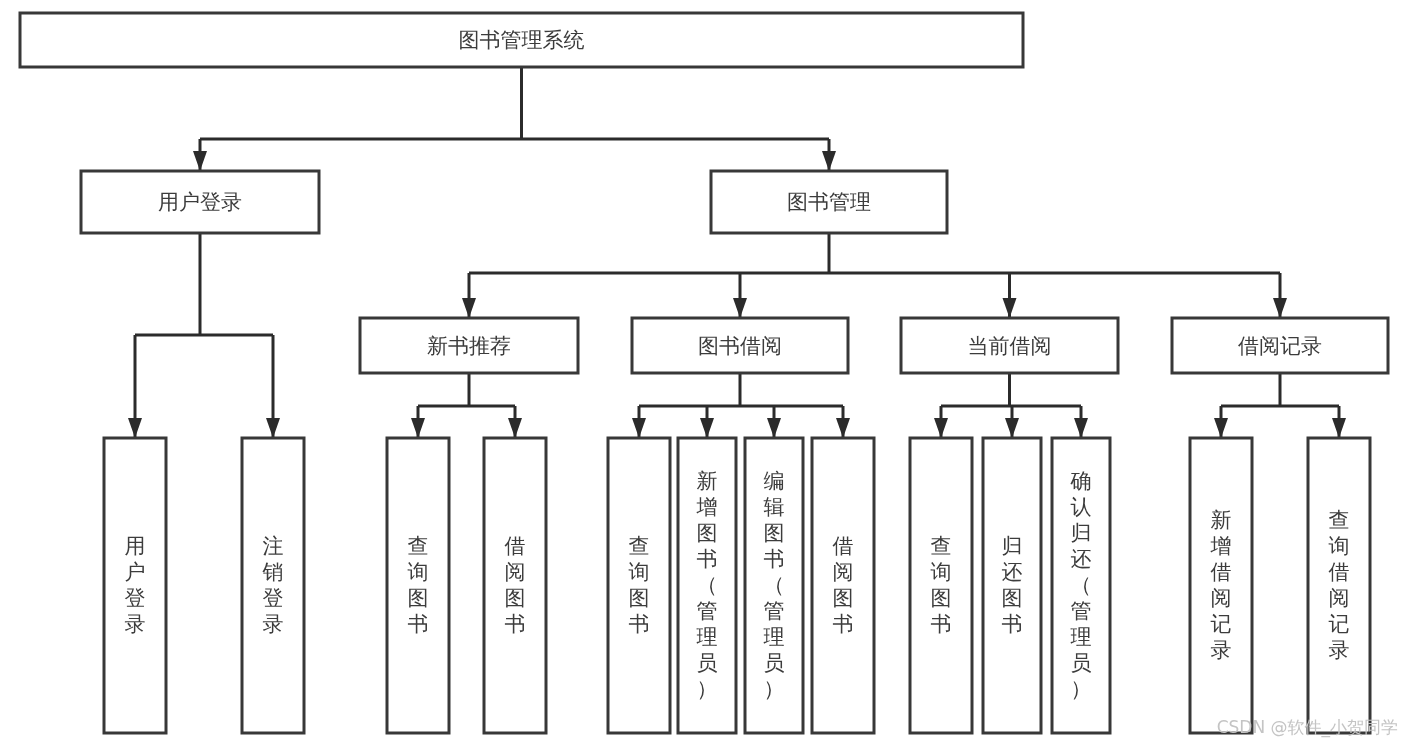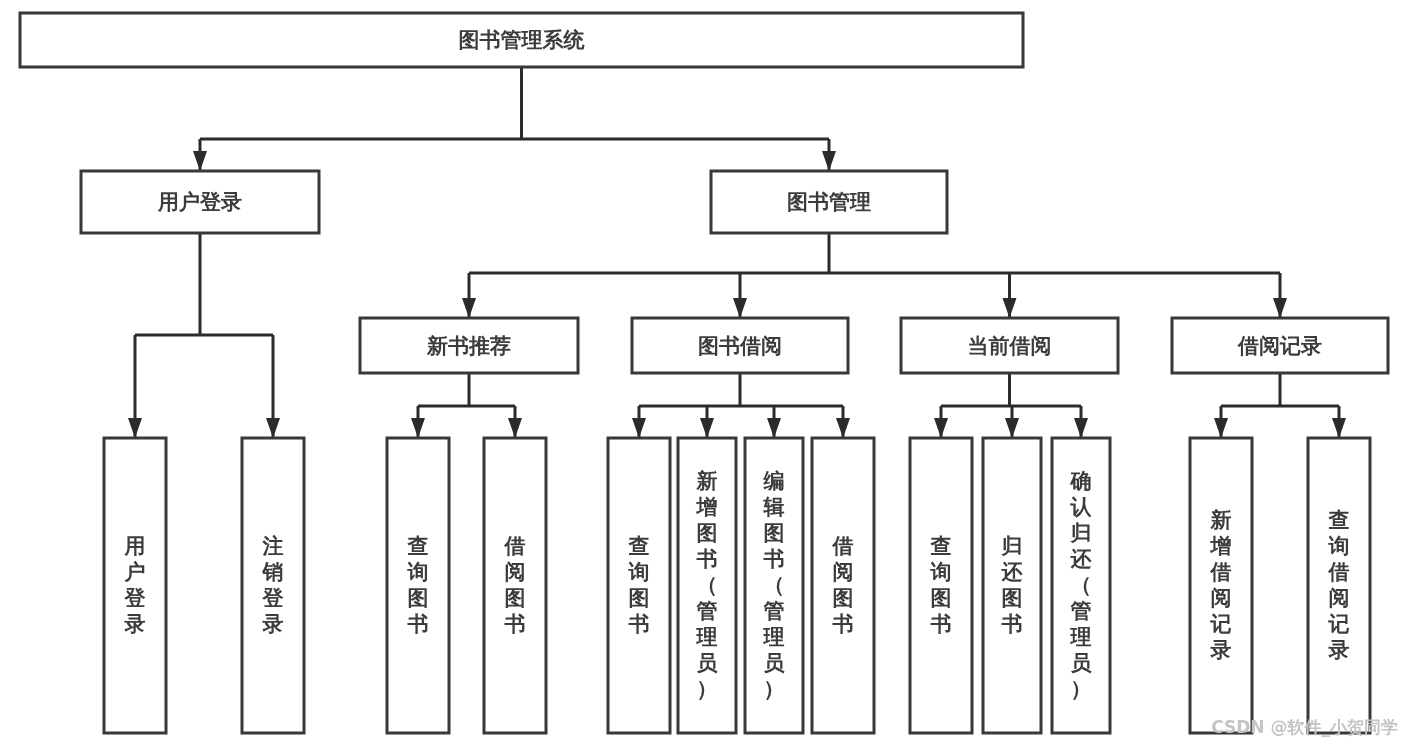--- a/index.html
+++ b/index.html
@@ -11,21 +11,20 @@
     width: 1405px;
     height: 747px;
     font-family: "DejaVu Sans", "Liberation Sans", sans-serif;
     overflow: hidden;
     position: relative;
   }
   #diagram-root {
     position: relative;
     width: 1405px;
     height: 714px;
-    font-weight: bold;
   }
   svg.flowchart {
     position: absolute;
     top: 0;
     left: 0;
     width: 1405px;
     height: 747px;
     display: block;
   }
   .node-box {

